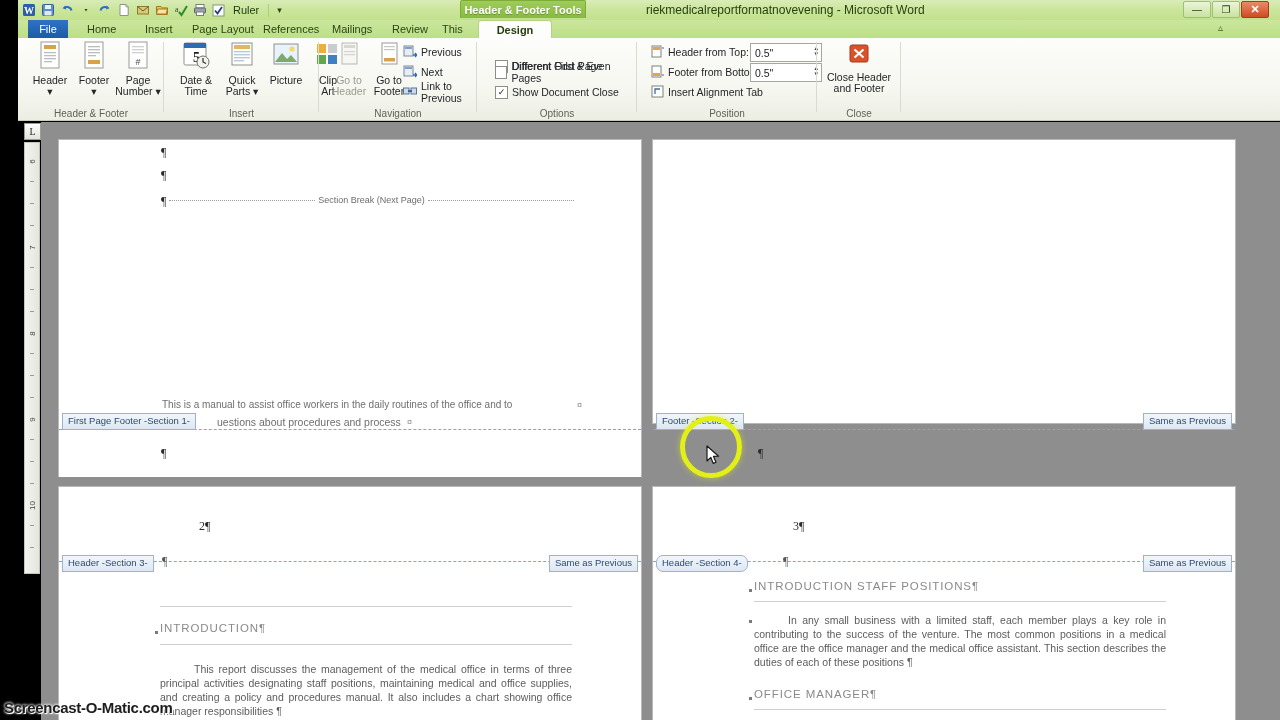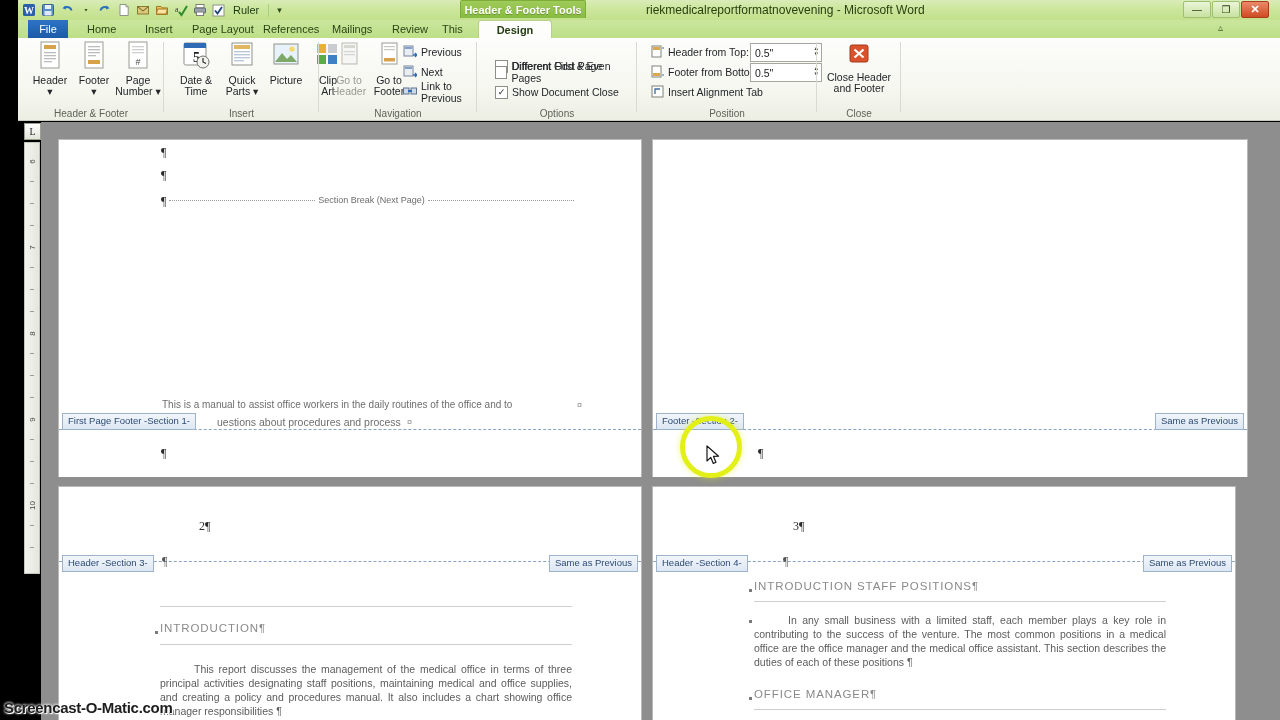--- a/index.html
+++ b/index.html
@@ -684,21 +684,21 @@
       <span style="position:absolute;left:518px;top:260px;font-size:9px;color:#8c8c8c;">¤</span>
       <div class="doc-text gray-text" style="left:158px;top:276px;font-size:10.5px;font-family:'Liberation Sans',sans-serif;color:#6e6e6e;">uestions about procedures and process</div>
       <span style="position:absolute;left:348px;top:277px;font-size:9px;color:#8c8c8c;">¤</span>
 
       <div class="hf-dash" style="top:289px;"></div>
       <div class="hf-tab" style="left:3px;top:273px;">First Page Footer -Section 1-</div>
 
       <span class="pilcrow" style="position:absolute;left:102px;top:306px;font-size:12px;">¶</span>
     </div>
 
-    <div class="page" style="left:612px;top:18px;width:582px;height:337px;padding-left:12px;">
+    <div class="page" style="left:612px;top:18px;width:582px;height:283px;">
       <div class="hf-dash" style="top:289px;"></div>
       <div class="hf-tab" style="left:3px;top:273px;">Footer -Section 2-</div>
       <div class="hf-tab" style="right:3px;top:273px;">Same as Previous</div>
       <span class="pilcrow" style="position:absolute;left:105px;top:306px;font-size:12px;">¶</span>
     </div>
 
     <div style="position:absolute;left:0;top:355px;width:1239px;height:10px;background:#8e8e8e;"></div>
 
     <div class="page" style="left:18px;top:365px;width:582px;height:233px;">
       <span class="pilcrow" style="position:absolute;left:140px;top:32px;font-size:12px;">2¶</span>
@@ -712,21 +712,21 @@
       <div class="bullet-sq" style="left:96px;top:144px;"></div>
       <div class="heading2" style="left:101px;top:135px;">INTRODUCTION¶</div>
       <div class="hrule" style="left:101px;top:157px;width:412px;"></div>
 
       <div class="body-para" style="left:101px;top:175px;width:412px;text-indent:34px;">This report discusses the management of the medical office in terms of three principal activities  designating staff positions,  maintaining medical and office supplies,  and creating a policy and procedures manual.  It also includes a chart showing office manager responsibilities ¶</div>
     </div>
 
     <div class="page" style="left:612px;top:365px;width:582px;height:233px;">
       <span class="pilcrow" style="position:absolute;left:140px;top:32px;font-size:12px;">3¶</span>
       <div class="hf-dash" style="top:74px;"></div>
-      <div class="hf-tab" style="left:3px;top:68px;">Header -Section 4-</div>
+      <div class="hf-tab" style="left:3px;top:68px;border-radius:7px;">Header -Section 4-</div>
       <div class="hf-tab" style="right:3px;top:68px;">Same as Previous</div>
       <span class="pilcrow" style="position:absolute;left:130px;top:67px;font-size:12px;color:#555;">¶</span>
 
       <div class="bullet-sq" style="left:96px;top:102px;"></div>
       <div class="heading2" style="left:101px;top:93px;">INTRODUCTION STAFF POSITIONS¶</div>
       <div class="hrule" style="left:101px;top:114px;width:412px;"></div>
 
       <div class="bullet-sq" style="left:96px;top:133px;"></div>
       <div class="body-para" style="left:101px;top:126px;width:412px;text-indent:34px;">In any small business  with a limited staff, each member plays a key role in contributing to the success of the venture.  The most common positions in a medical office are the office manager and the medical office assistant.  This section describes the duties of each of these positions ¶</div>
 

